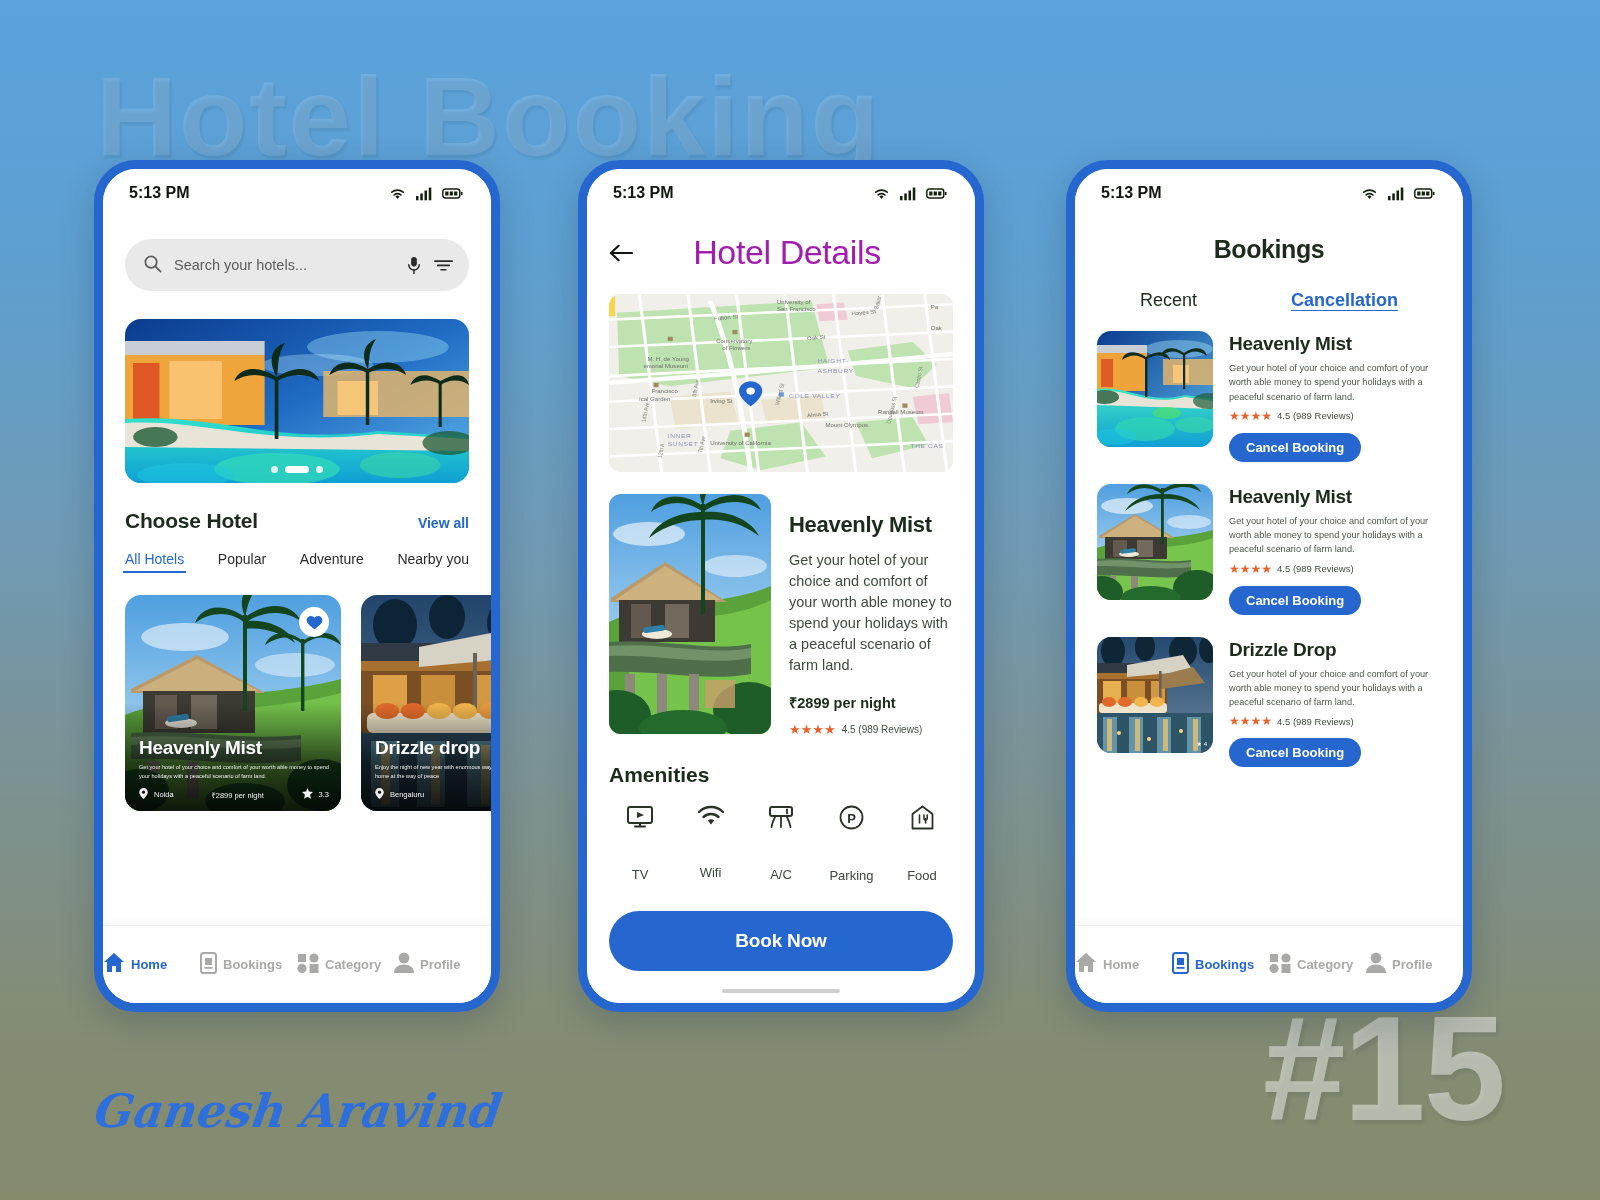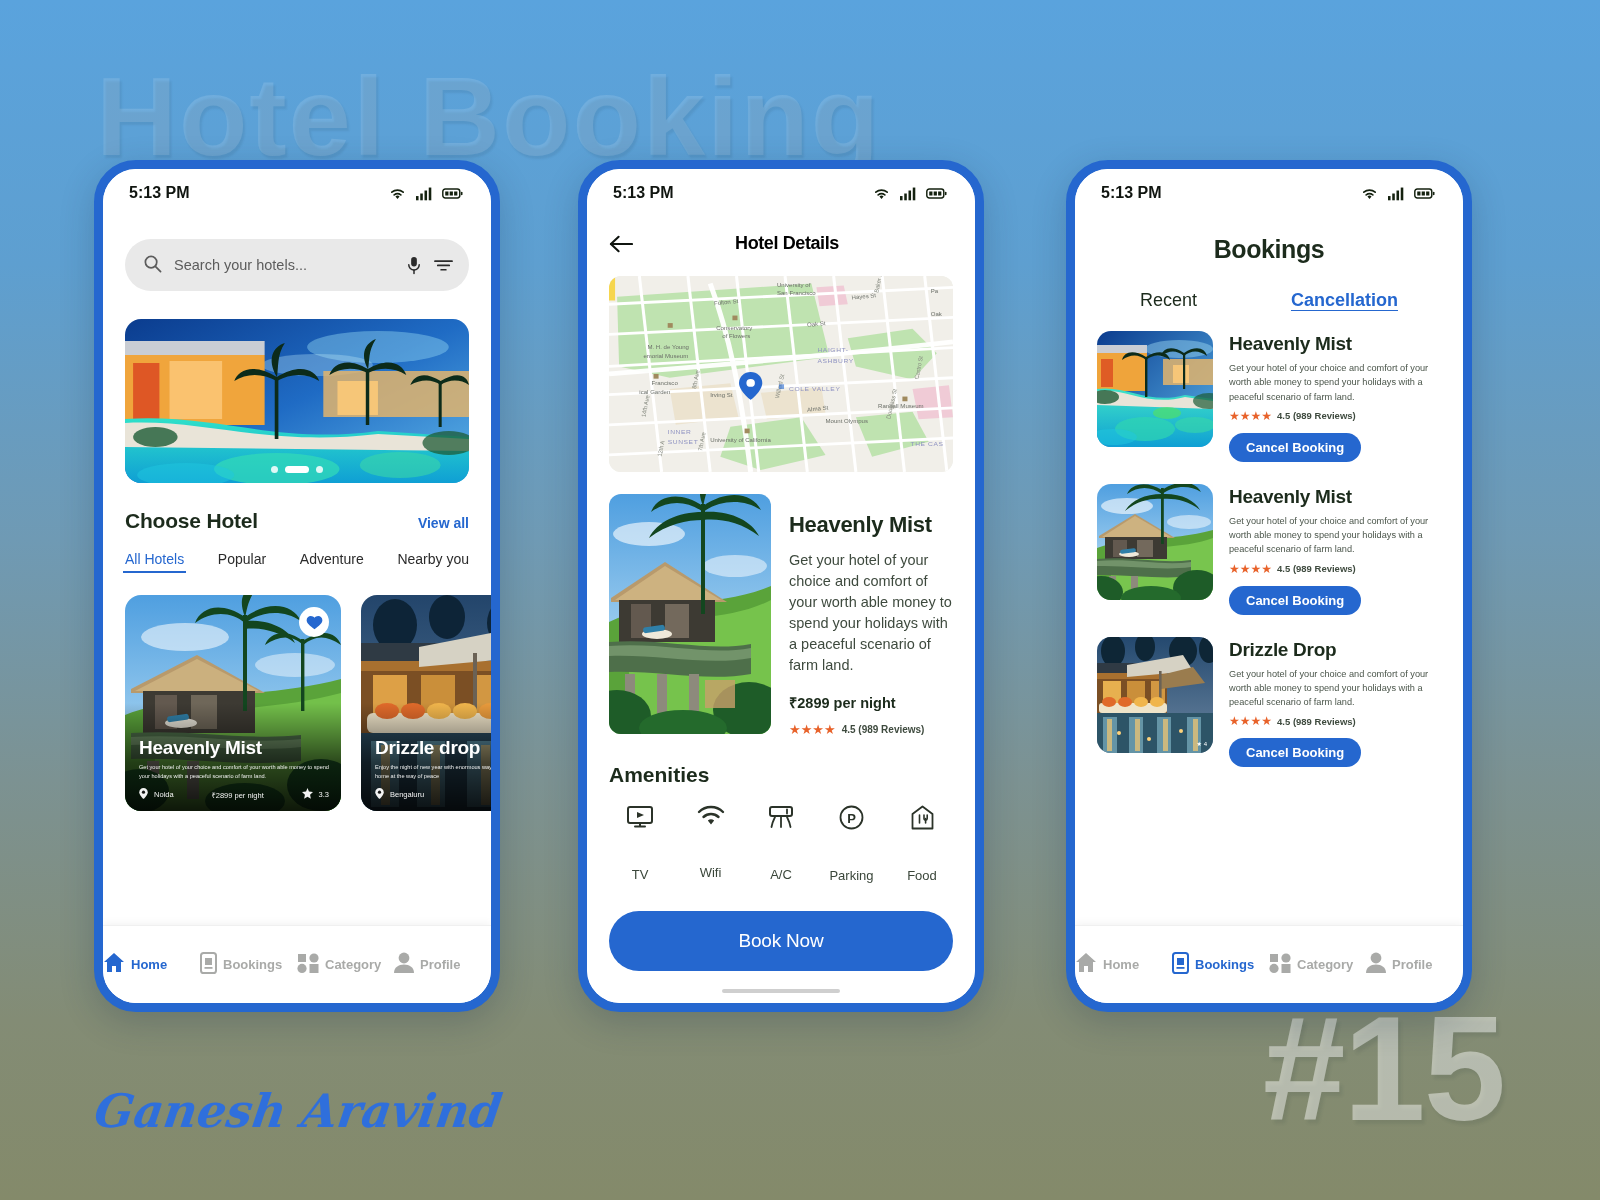--- a/index.html
+++ b/index.html
@@ -154,51 +154,51 @@
   }
   .nav-item .nav-label { font-size: 13px; font-weight: 600; }
   .nav-item.active { color: #2567cf; }
 
   
   .det-head {
     display: flex; align-items: center; padding: 16px 22px 0; gap: 18px;
   }
   .back-btn { cursor: pointer; display: flex; align-items: center; }
   .det-title {
-    flex: 1; text-align: center; font-size: 18px; font-weight: 700;
-    color: #000000; letter-spacing: -.4px; margin-right: 30px;
+    flex: 1; text-align: center; font-size: 34px; font-weight: 400;
+    color: #a21caf; letter-spacing: -.4px; margin-right: 30px;
   }
   .mapbox {
     margin: 22px 22px 0; height: 208px; border-radius: 12px;
     overflow: hidden; position: relative; background: #eef0e9;
   }
   .detail-body { padding: 0 22px; flex: 1; display: flex; flex-direction: column; }
   .det-row { display: flex; gap: 18px; margin-top: 22px; }
   .det-photo {
     flex: 0 0 162px; height: 240px; border-radius: 12px;
     overflow: hidden; position: relative;
   }
   .det-info { flex: 1; padding-top: 18px; }
   .det-name { font-size: 22px; font-weight: 700; color: #1c2b1c; letter-spacing: -.3px; }
   .det-desc { margin-top: 12px; font-size: 14.5px; line-height: 1.45; color: #3e4a3e; }
   .det-price { margin-top: 16px; font-size: 14.5px; font-weight: 700; color: #1c2b1c; }
   .rating { margin-top: 10px; display: flex; align-items: center; gap: 6px; }
   .stars { color: #e8622a; font-size: 13px; letter-spacing: 0px; }
-  .rev { font-size: 10px; color: #3e4a3e; font-weight: bold; }
+  .rev { font-size: 10px; color: #3e4a3e; }
 
   .amen-title { margin-top: 26px; font-size: 21px; font-weight: 700; color: #1c2b1c; }
   .amens { margin-top: 18px; display: flex; justify-content: space-between; }
   .amen { display: flex; flex-direction: column; align-items: center; gap: 12px; width: 62px; }
   .amen .alabel { font-size: 13px; color: #3a463a; margin-top: 22px; }
 
   .book-btn {
     margin: 28px 0 0; height: 60px; border-radius: 30px;
     background: #2567cf; color: #fff; border: none;
     font-family: "Liberation Sans", sans-serif;
-    font-size: 19px; font-weight: 400; cursor: pointer;
+    font-size: 19px; font-weight: 700; cursor: pointer;
     letter-spacing: -.2px;
   }
   .home-ind {
     margin: 18px auto 10px; width: 118px; height: 4px;
     border-radius: 2px; background: #cfcfcf;
   }
 
   
   .bk-title {
     margin-top: 18px; text-align: center; font-size: 25px;

